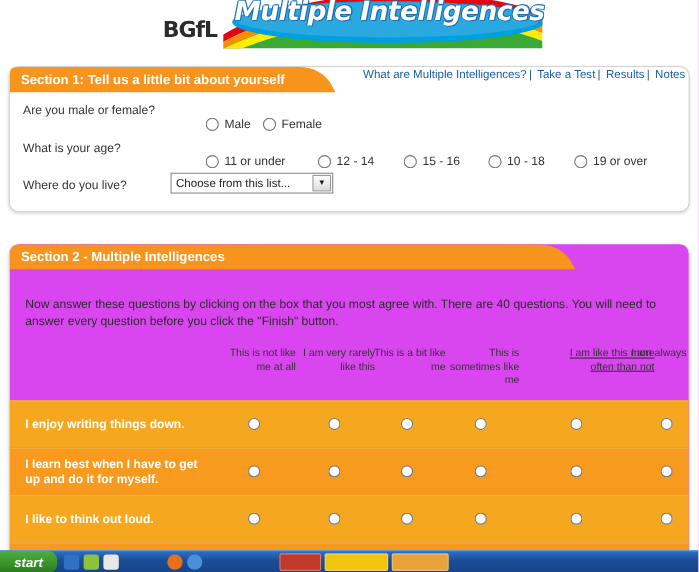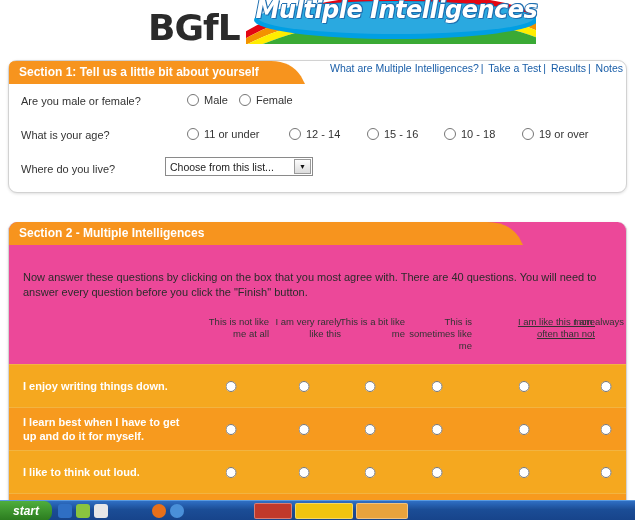--- a/index.html
+++ b/index.html
@@ -25,21 +25,21 @@
   }
   .logo-wrap {
     position: absolute;
     left: 148px; top: -6px;
     display: flex;
     align-items: center;
   }
   .bgfl {
     font-family: "DejaVu Sans", sans-serif;
     font-weight: bold;
-    font-size: 36px;
+    font-size: 20px;
     color: #2b2b2b;
     letter-spacing: -1px;
     position: relative;
     z-index: 4;
     top: 8px;
   }
   .mi-banner {
     position: relative;
     margin-left: 6px;
     width: 290px;
@@ -119,36 +119,36 @@
   }
   .q-label {
     position: absolute;
     left: 12px;
     top: 8px;
     font-size: 11px;
     color: #333333;
   }
   .opt {
     position: absolute;
-    top: 7px;
+    top: 20px;
     font-size: 11px;
     color: #333333;
     display: flex;
     align-items: center;
     gap: 5px;
     padding-left: 28px;
   }
   input[type=radio] {
     width: 12px; height: 12px;
     margin: 0;
     vertical-align: middle;
   }
   .selwrap {
     position: absolute;
-    left: 156px;
+    left: 146px;
     top: 2px;
     width: 148px;
     height: 19px;
     border: 1px solid #8a8a8a;
     background: #ffffff;
     display: flex;
     align-items: center;
     font-size: 10.5px;
     color: #222222;
     padding-left: 4px;
@@ -168,21 +168,21 @@
 
   
   #section2 {
     position: absolute;
     left: 8px; top: 222px;
     width: 619px;
     height: 290px;
     border: 1px solid #d2d2d2;
     border-top: none;
     border-radius: 9px;
-    background: #ec4899;
+    background: #d946ef;
     box-shadow: 0 1px 3px rgba(0,0,0,0.13);
     overflow: hidden;
   }
   #section2 .tabbar {
     position: absolute;
     left: 0; top: 0;
     width: 520px; height: 24px;
   }
   .intro {
     position: absolute;

